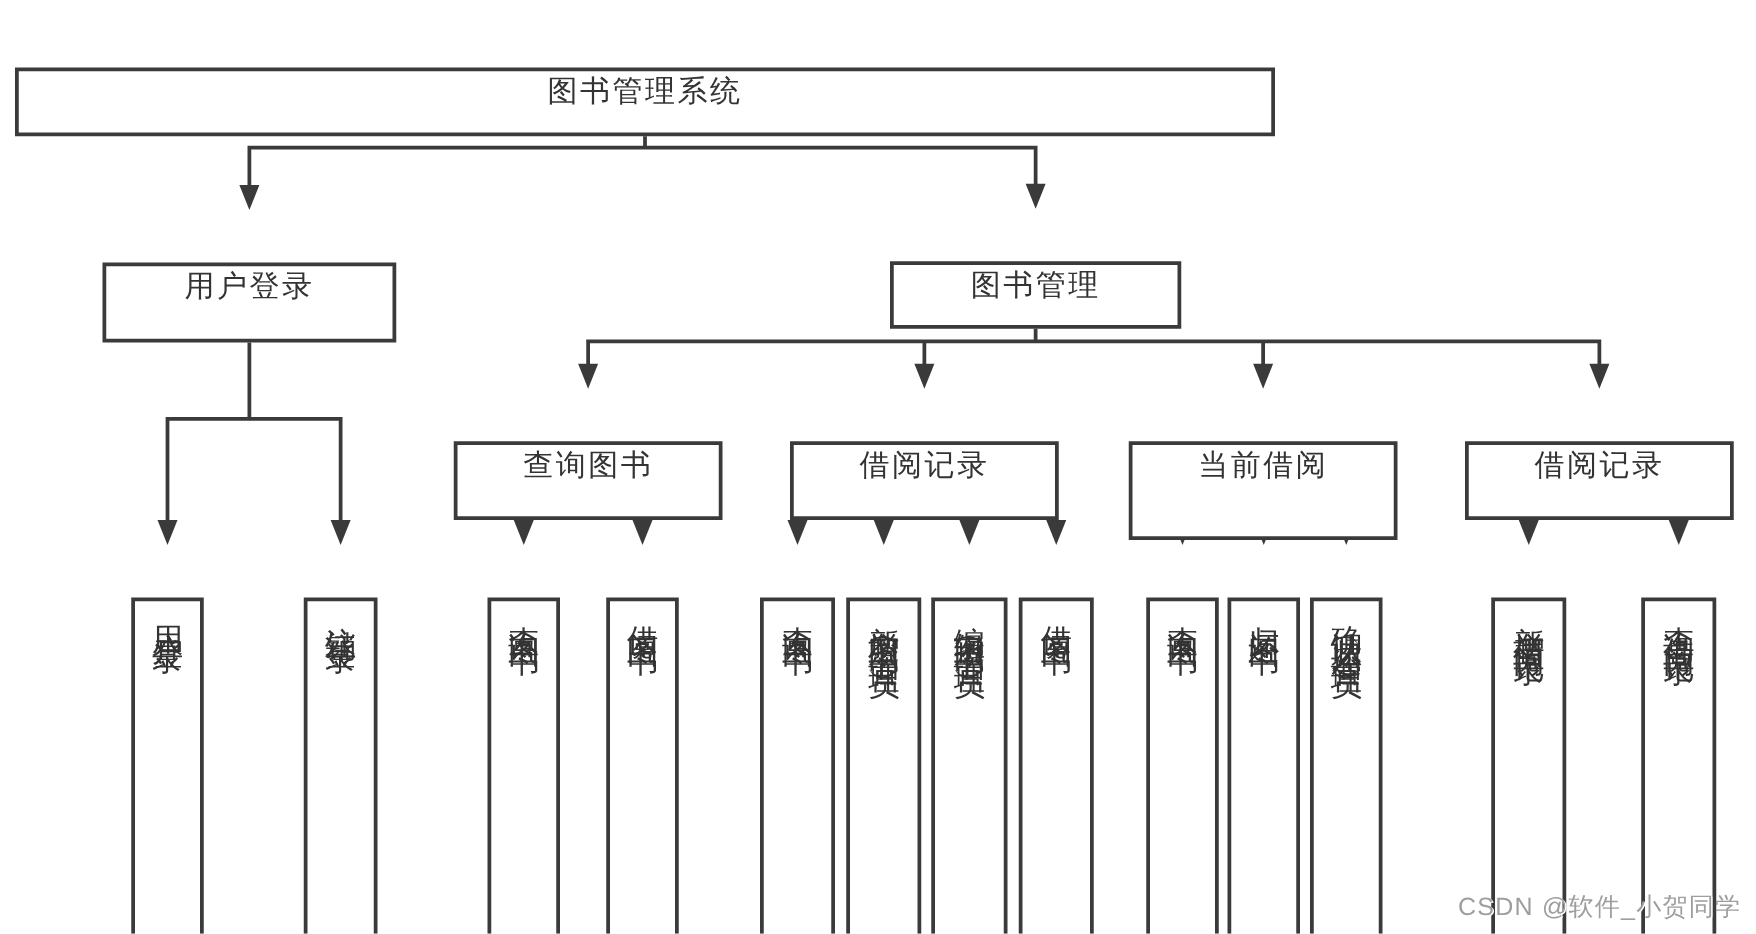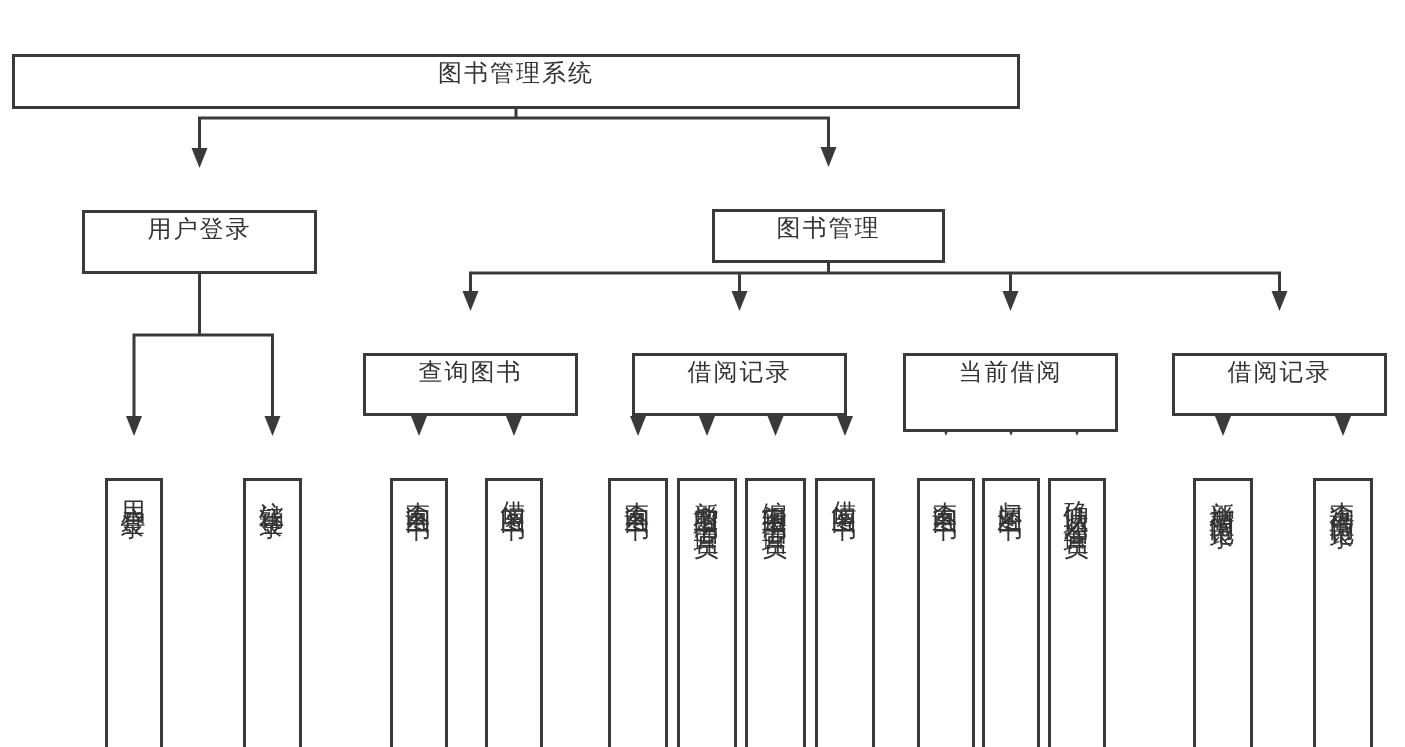--- a/index.html
+++ b/index.html
@@ -139,13 +139,14 @@
       <div class="node v" style="left: 1048px; top: 437px; width: 58px; height: 296px;">
         <span class="label">确认归还（管理员）</span>
       </div>
       <div class="node v" style="left: 1193px; top: 437px; width: 60px; height: 298px;">
         <span class="label">新增借阅记录</span>
       </div>
       <div class="node v" style="left: 1313px; top: 437px; width: 60px; height: 298px;">
         <span class="label">查询借阅记录</span>
       </div>
     </div>
+  <div class="watermark">CSDN @软件_小贺同学</div>
 </div>
 
 </body></html>

